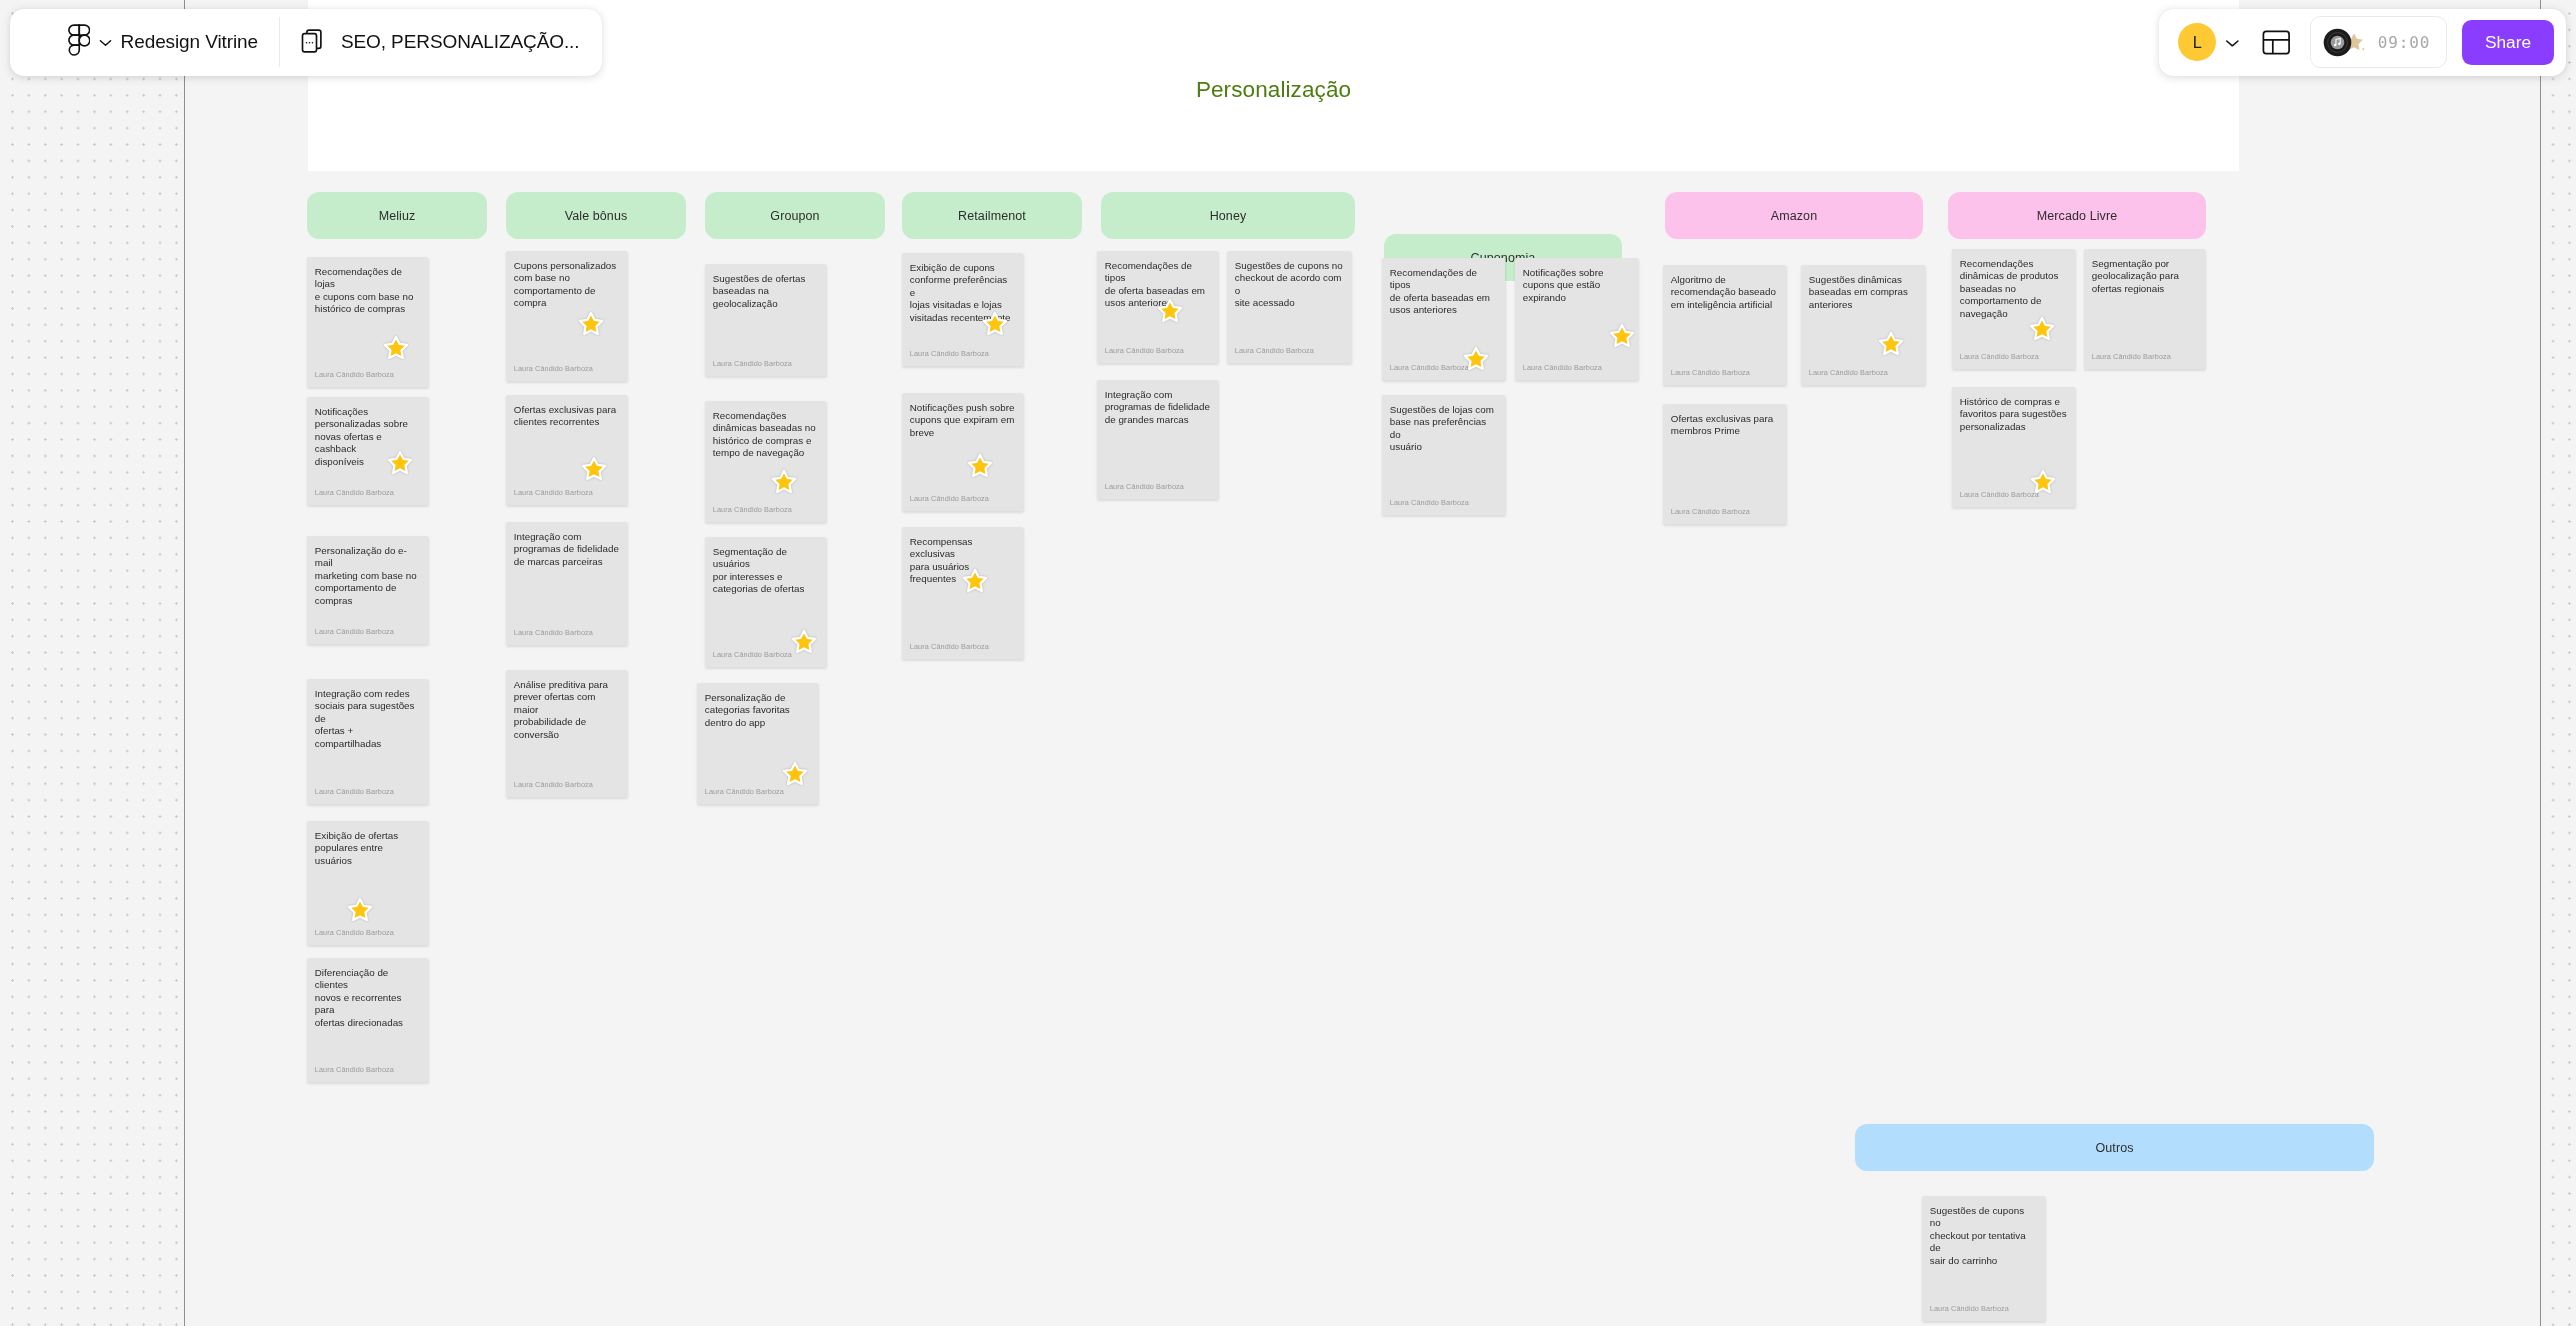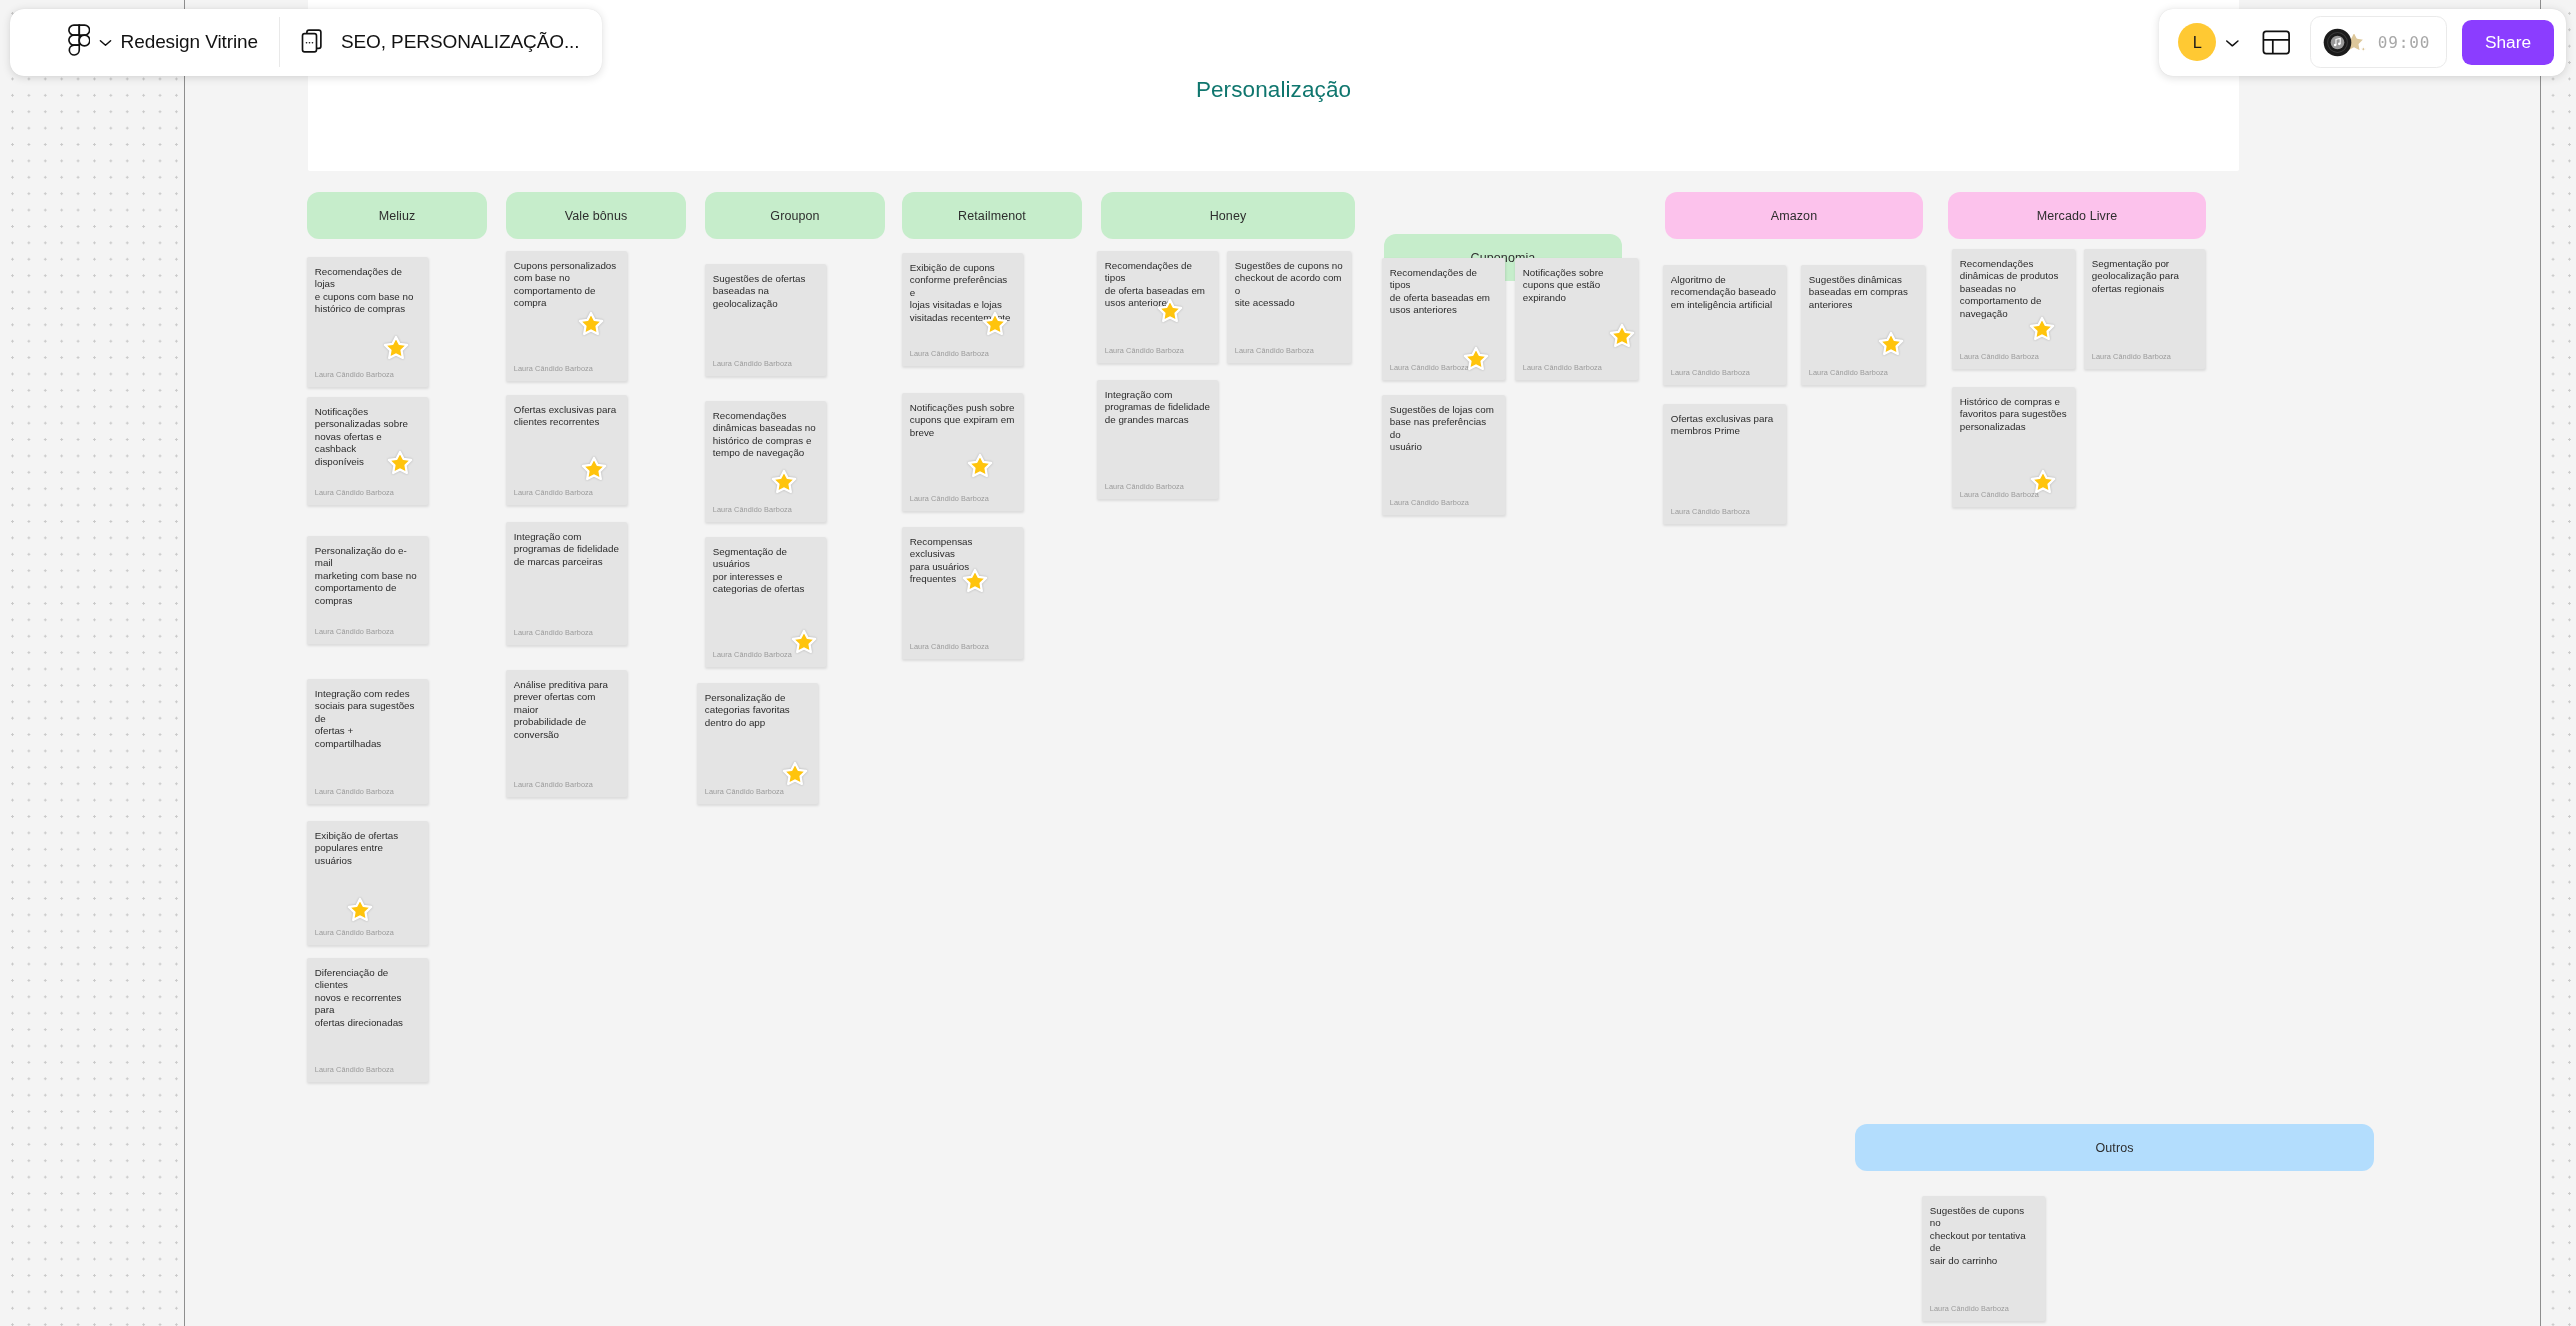--- a/index.html
+++ b/index.html
@@ -36,21 +36,21 @@
     width: 1931px; height: 206px;
     background: #ffffff;
     border-radius: 1.7px;
   }
   #hero-title {
     position: absolute;
     left: 0; right: 0;
     top: 112px;
     text-align: center;
     font-size: 22.5px;
-    color: #0f766e;
+    color: #4d7c0f;
     letter-spacing: 0.1px;
   }
 
   
   .col-header {
     position: absolute;
     height: 47px;
     border-radius: 12px;
     display: flex;
     align-items: center;

